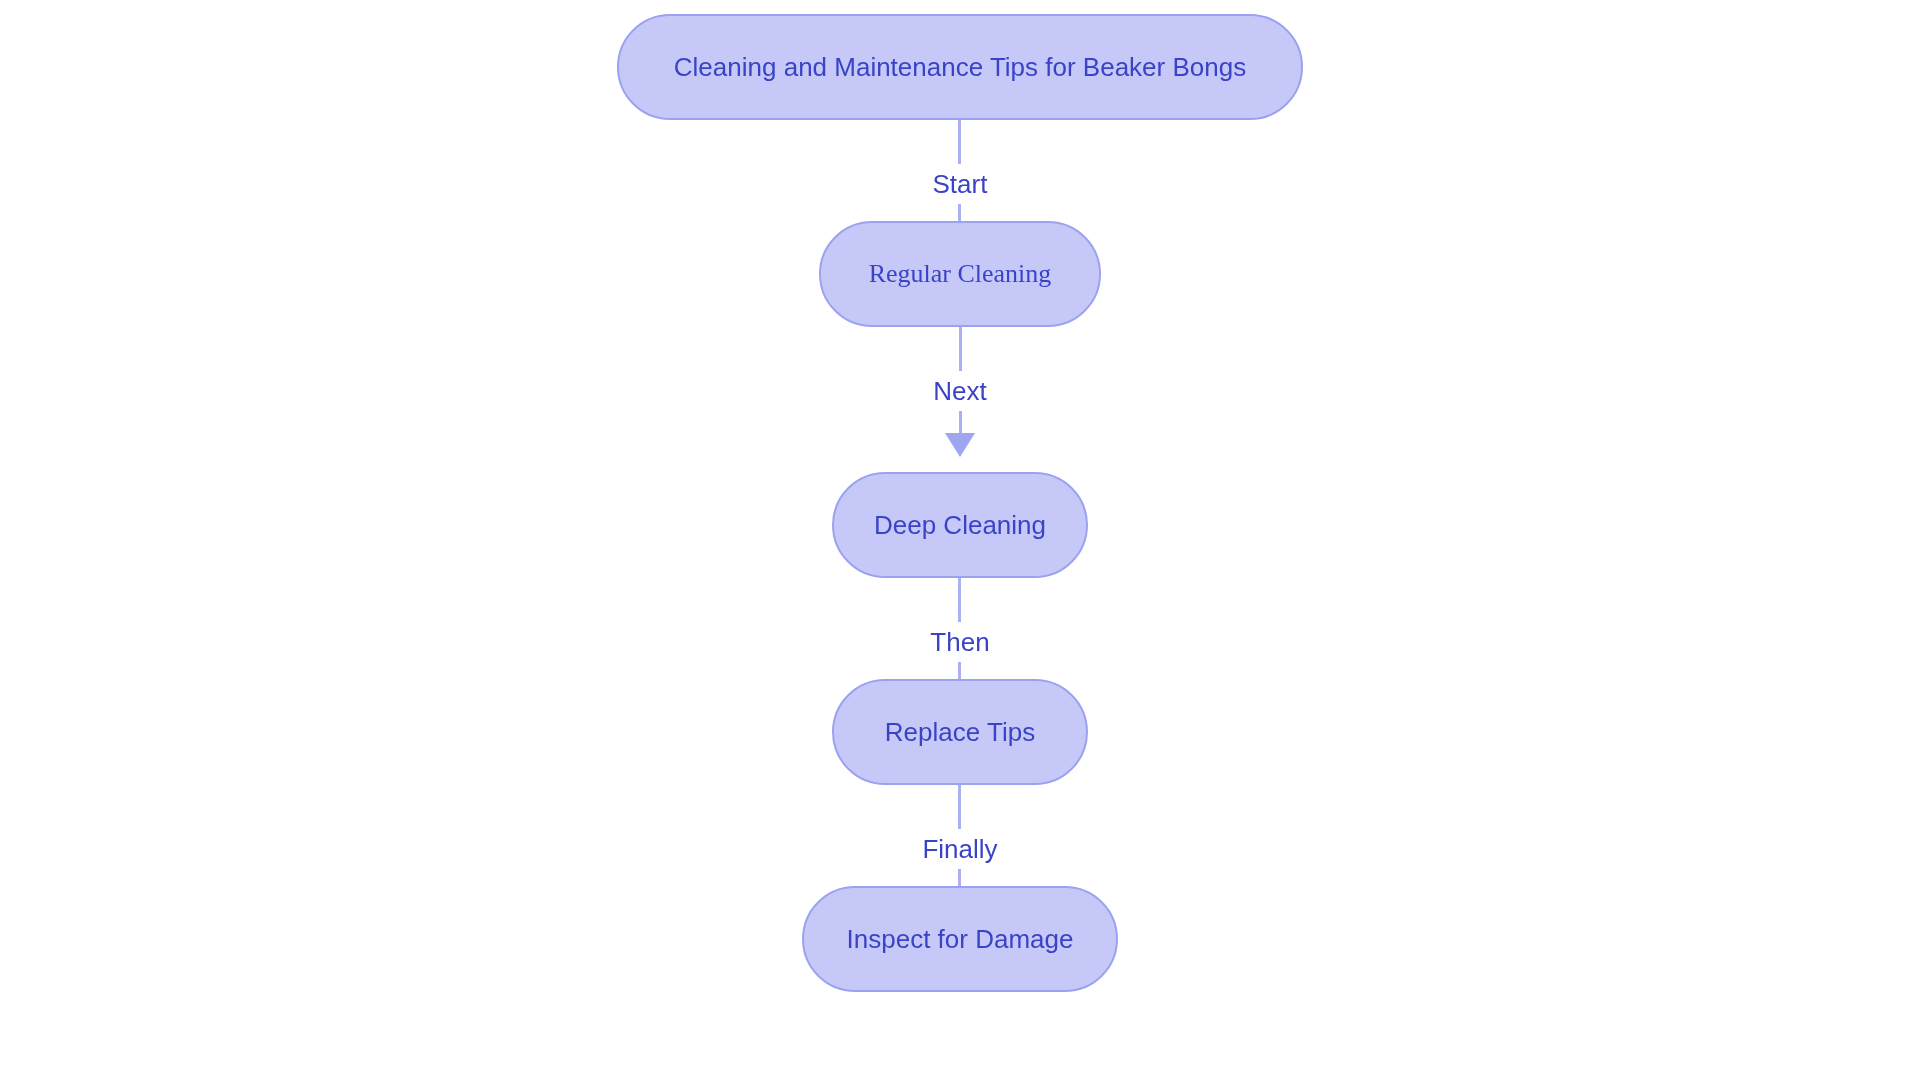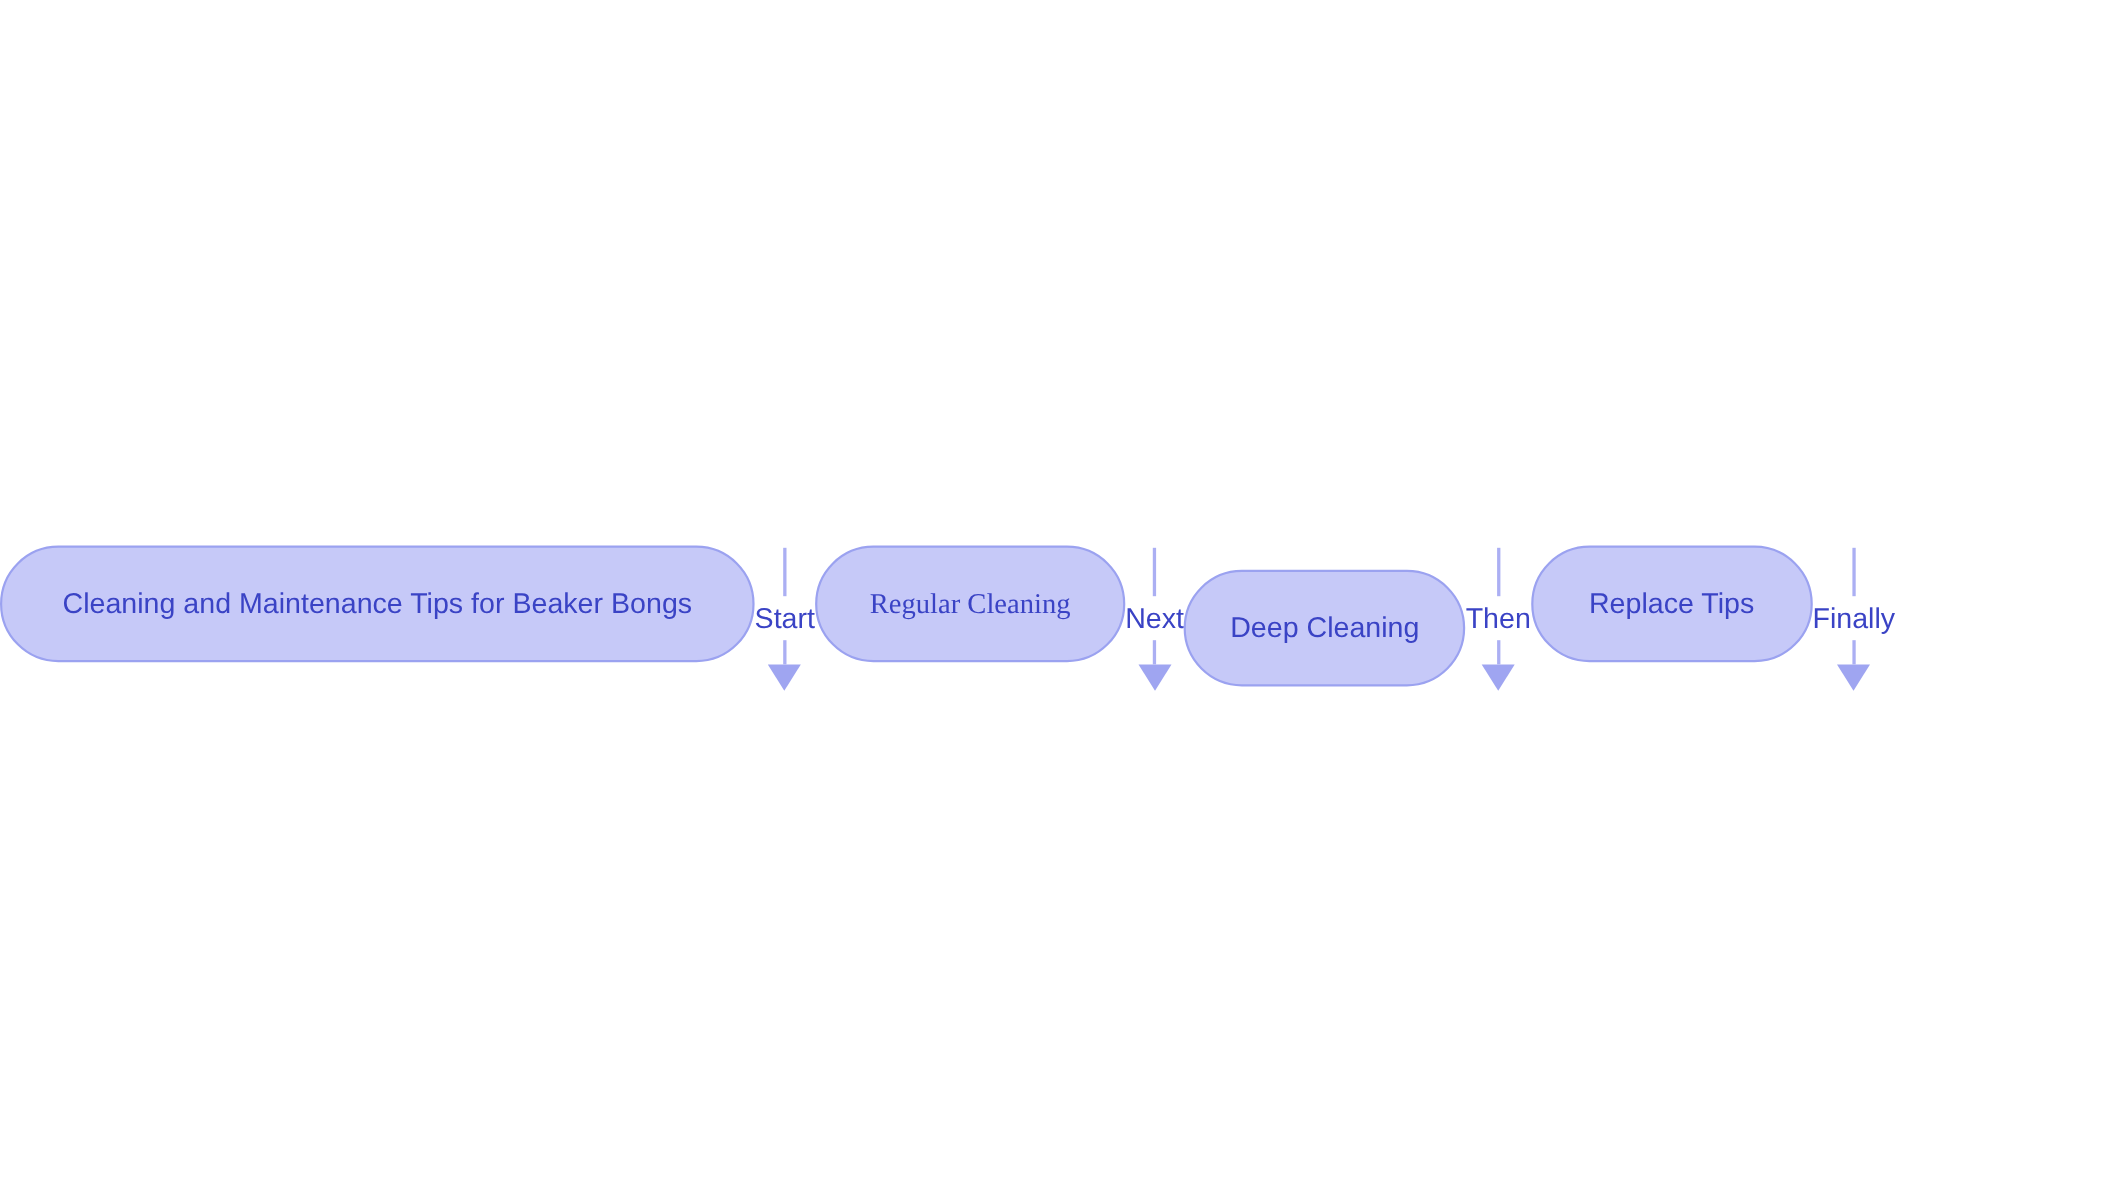--- a/index.html
+++ b/index.html
@@ -17,21 +17,21 @@
     height: 1083px;
     background: var(--page-bg);
     font-family: "Liberation Sans", "DejaVu Sans", sans-serif;
     overflow: hidden;
   }
   .canvas {
     width: 1920px;
     height: 1083px;
     padding-top: 14px;
     display: flex;
-    flex-direction: row;
+    flex-direction: column;
     align-items: center;
   }
   .node {
     height: 106px;
     border-radius: 53px;
     background: var(--node-fill);
     border: 2px solid var(--node-border);
     display: flex;
     align-items: center;
     justify-content: center;
@@ -120,14 +120,17 @@
     <span class="node-label">Replace Tips</span>
   </div>
 
   <div class="connector">
     <div class="line seg1"></div>
     <div class="edge-label">Finally</div>
     <div class="line seg2"></div>
     <div class="arrowhead"></div>
   </div>
 
+  <div class="node n4">
+    <span class="node-label">Inspect for Damage</span>
+  </div>
 
 </div>
 
 </body></html>

